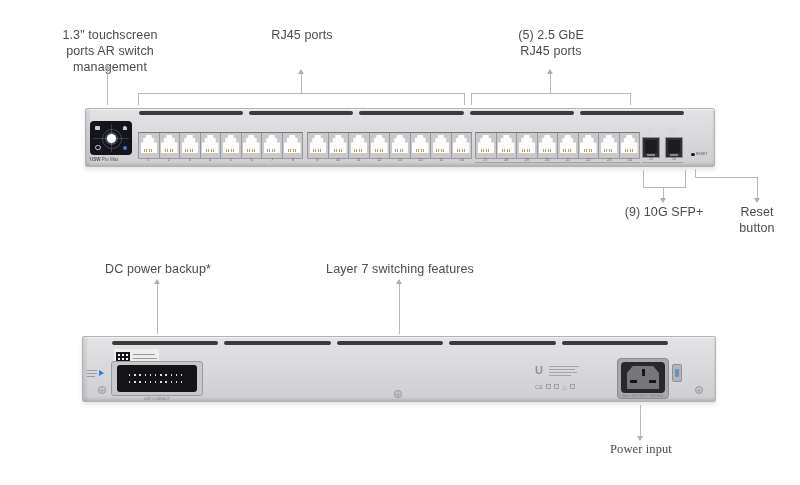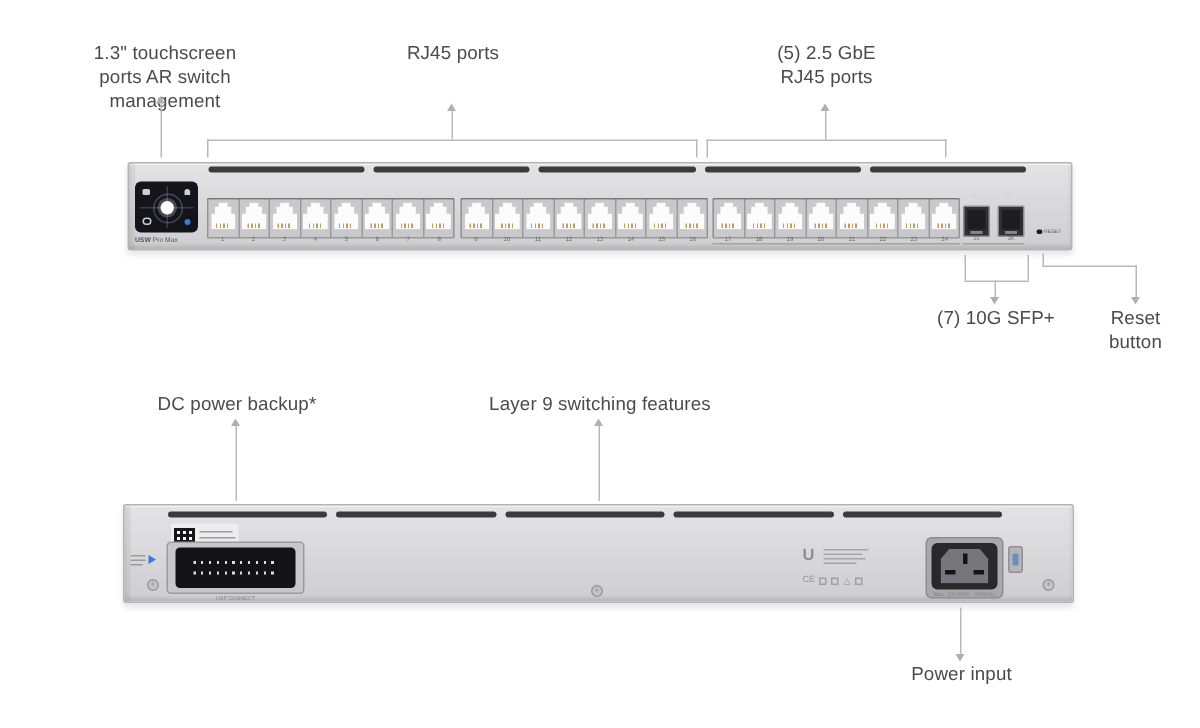--- a/index.html
+++ b/index.html
@@ -261,40 +261,40 @@
       <div style="position:absolute;left:605px;top:43.5px;width:3.5px;height:3.5px;background:#1b1b1d;border-radius:50%;"></div>
       <div class="tinytxt" style="left:610px;top:42.5px;transform:scale(0.38);">RESET</div>
     </div>
 
     <div class="cline" style="left:643px;top:170px;width:1px;height:17px;"></div>
     <div class="cline" style="left:685px;top:170px;width:1px;height:17px;"></div>
     <div class="cline" style="left:643px;top:187px;width:43px;height:1px;"></div>
     <div class="cline" style="left:663px;top:187px;width:1px;height:11px;"></div>
     <div class="ah-down" style="left:660px;top:198px;"></div>
     <div class="callout" style="left:603px;top:204px;width:122px;">
-      <div>(7) 10G SFP+</div>
+      <div>(9) 10G SFP+</div>
     </div>
 
     <div class="cline" style="left:695px;top:169px;width:1px;height:9px;"></div>
     <div class="cline" style="left:695px;top:177px;width:63px;height:1px;"></div>
     <div class="cline" style="left:757px;top:177px;width:1px;height:21px;"></div>
     <div class="ah-down" style="left:754px;top:198px;"></div>
     <div class="callout" style="left:717px;top:204px;width:80px;">
       <div>Reset</div>
       <div>button</div>
     </div>
   </div>
 
   <div>
 
     <div class="callout" style="left:78px;top:261px;width:160px;">DC power backup*</div>
     <div class="ah-up" style="left:154px;top:279px;"></div>
     <div class="cline" style="left:157px;top:284px;width:1px;height:50px;"></div>
 
-    <div class="callout" style="left:305px;top:261px;width:190px;">Layer 9 switching features</div>
+    <div class="callout" style="left:305px;top:261px;width:190px;">Layer 7 switching features</div>
     <div class="ah-up" style="left:396px;top:279px;"></div>
     <div class="cline" style="left:399px;top:284px;width:1px;height:50px;"></div>
 
     <div class="chassis" style="left:82px;top:336px;width:634px;height:66px;">
       <div class="endcap"></div>
       <div class="ventrow" style="left:29px;top:4px;width:556px;height:3.5px;">
           <div class="vent"></div>
           <div class="vent"></div>
           <div class="vent"></div>
           <div class="vent"></div>
@@ -351,15 +351,15 @@
       </div>
       <div class="tinytxt" style="left:534px;top:56.5px;width:130px;text-align:center;transform:scale(0.4);color:#808085;">Max. 100-240V~ 50/60Hz</div>
 
       <div style="position:absolute;left:589px;top:27px;width:10px;height:18px;background:#b5b5b8;border:1px solid #909094;border-radius:2px;box-sizing:border-box;">
         <div style="position:absolute;left:2px;top:4px;width:4px;height:8px;background:#6b8fbc;border-radius:1px;"></div>
       </div>
     </div>
 
     <div class="cline" style="left:640px;top:405px;width:1px;height:31px;"></div>
     <div class="ah-down" style="left:637px;top:436px;"></div>
-    <div class="callout" style="left:582px;top:441px;width:118px;">Power input</div>
+    <div class="callout" style="left:582px;top:441px;width:118px;font-family:Liberation Serif, serif;">Power input</div>
   </div>
 </div>
 
 </body></html>

